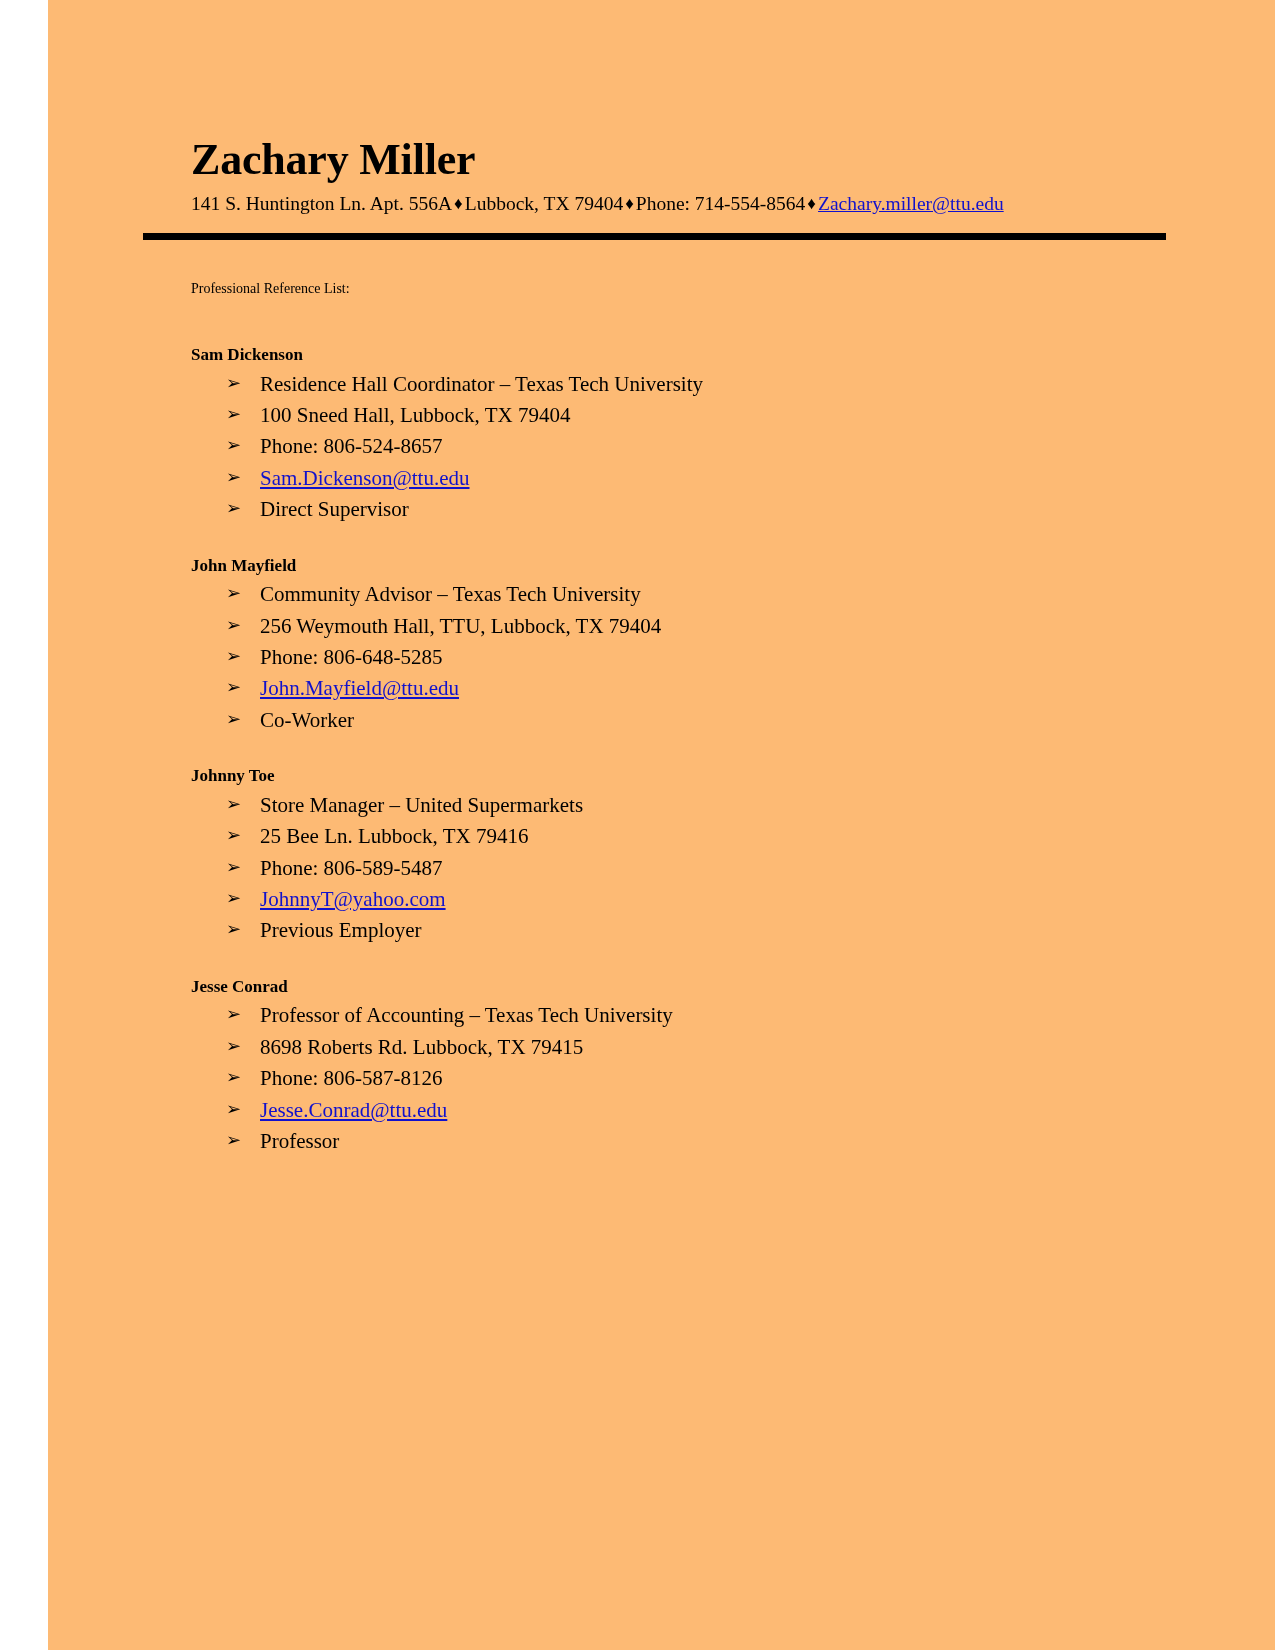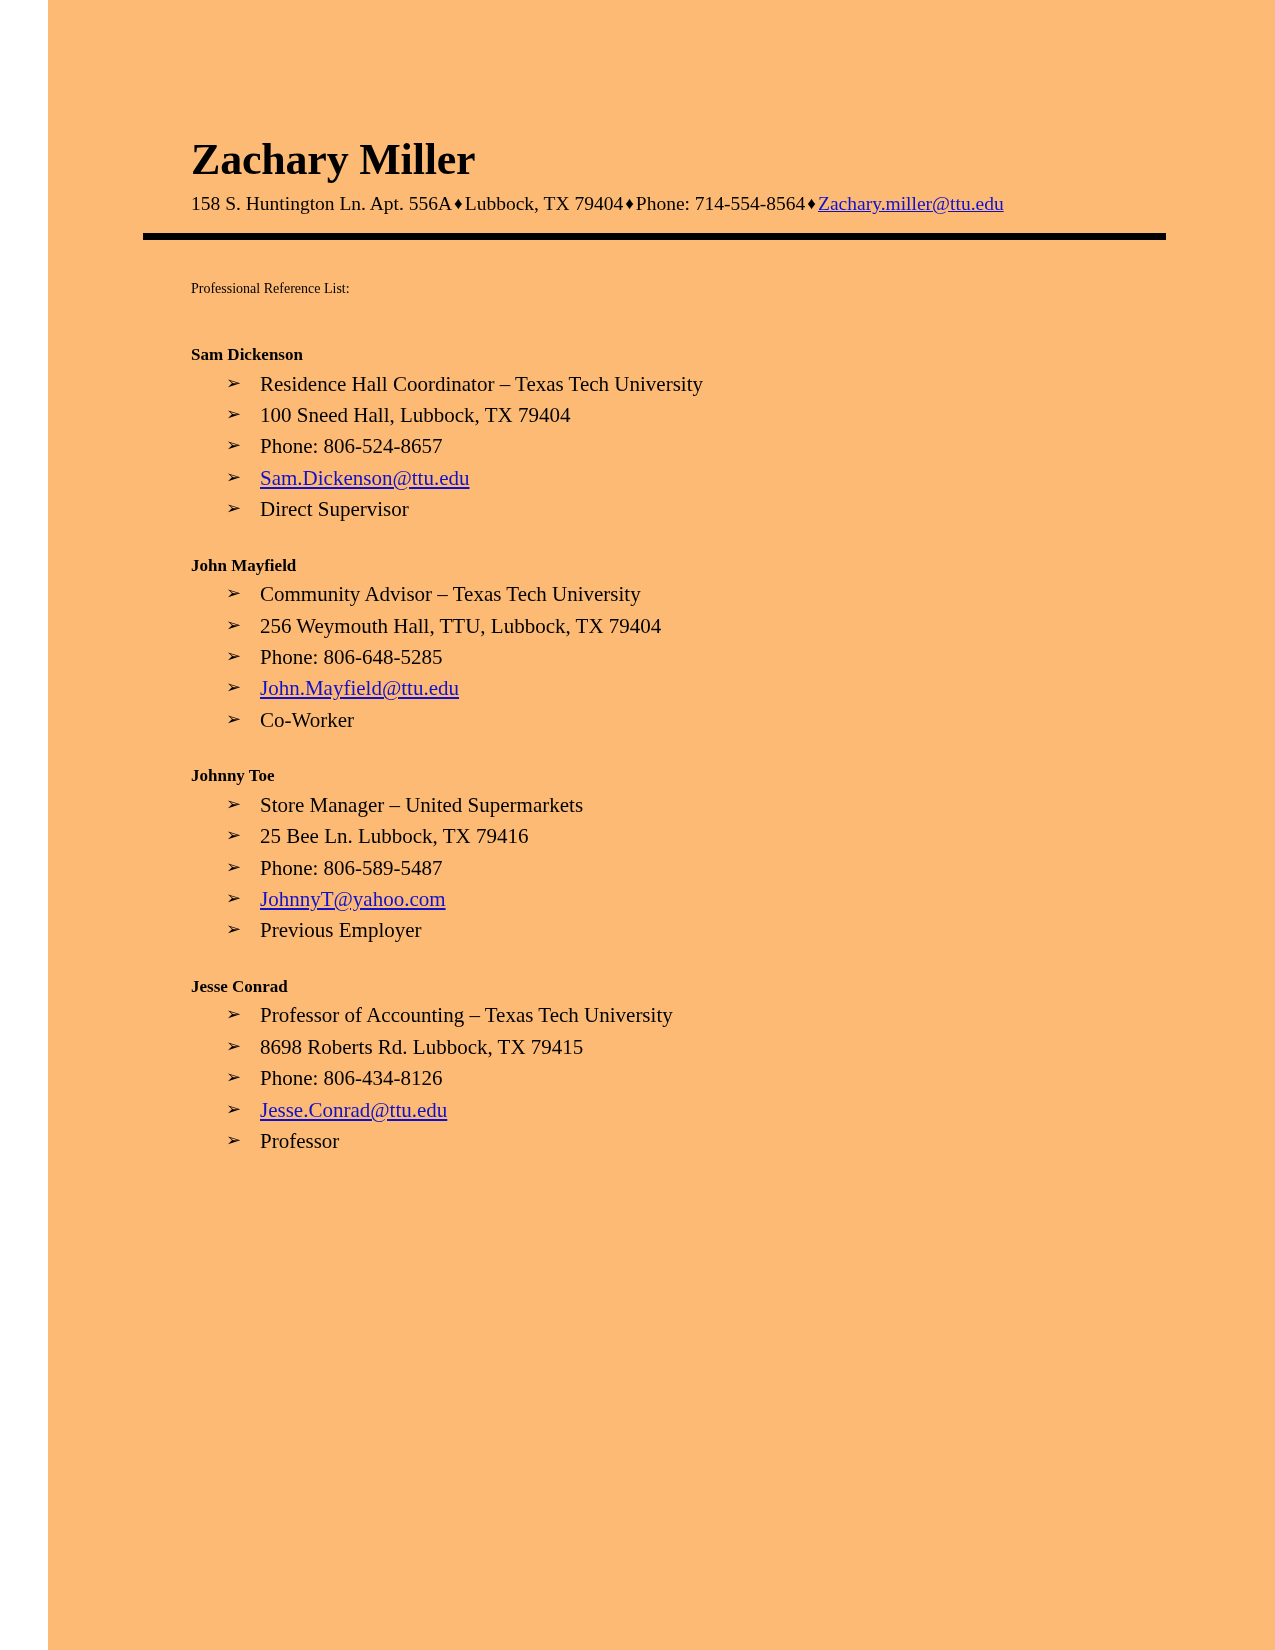--- a/index.html
+++ b/index.html
@@ -137,21 +137,21 @@
   }
 </style>
 </head>
 <body>
 
 <div class="page">
 
   <div class="header-block">
     <h1 class="doc-title">Zachary Miller</h1>
     <div class="contact-line">
-      <span>158 S. Huntington Ln. Apt. 556A</span><span class="contact-sep">♦</span><span>Lubbock, TX 79404</span><span class="contact-sep">♦</span><span>Phone: 714-554-8564</span><span class="contact-sep">♦</span><a class="email-link" href="#">Zachary.miller@ttu.edu</a>
+      <span>141 S. Huntington Ln. Apt. 556A</span><span class="contact-sep">♦</span><span>Lubbock, TX 79404</span><span class="contact-sep">♦</span><span>Phone: 714-554-8564</span><span class="contact-sep">♦</span><a class="email-link" href="#">Zachary.miller@ttu.edu</a>
     </div>
   </div>
 
   <div class="rule"></div>
 
   <div class="intro">Professional Reference List:</div>
 
   <div class="refs">
       <div class="ref-group">
         <div class="ref-name">Sam Dickenson</div>
@@ -181,20 +181,20 @@
           <li class="ref-item"><span class="bullet-icon">➢</span><span>Phone: 806-589-5487</span></li>
           <li class="ref-item"><span class="bullet-icon">➢</span><a class="item-link" href="#">JohnnyT@yahoo.com</a></li>
           <li class="ref-item"><span class="bullet-icon">➢</span><span>Previous Employer</span></li>
         </ul>
       </div>
       <div class="ref-group">
         <div class="ref-name">Jesse Conrad</div>
         <ul class="ref-items">
           <li class="ref-item"><span class="bullet-icon">➢</span><span>Professor of Accounting – Texas Tech University</span></li>
           <li class="ref-item"><span class="bullet-icon">➢</span><span>8698 Roberts Rd. Lubbock, TX 79415</span></li>
-          <li class="ref-item"><span class="bullet-icon">➢</span><span>Phone: 806-434-8126</span></li>
+          <li class="ref-item"><span class="bullet-icon">➢</span><span>Phone: 806-587-8126</span></li>
           <li class="ref-item"><span class="bullet-icon">➢</span><a class="item-link" href="#">Jesse.Conrad@ttu.edu</a></li>
           <li class="ref-item"><span class="bullet-icon">➢</span><span>Professor</span></li>
         </ul>
       </div>
     </div>
 
 </div>
 
 </body></html>

